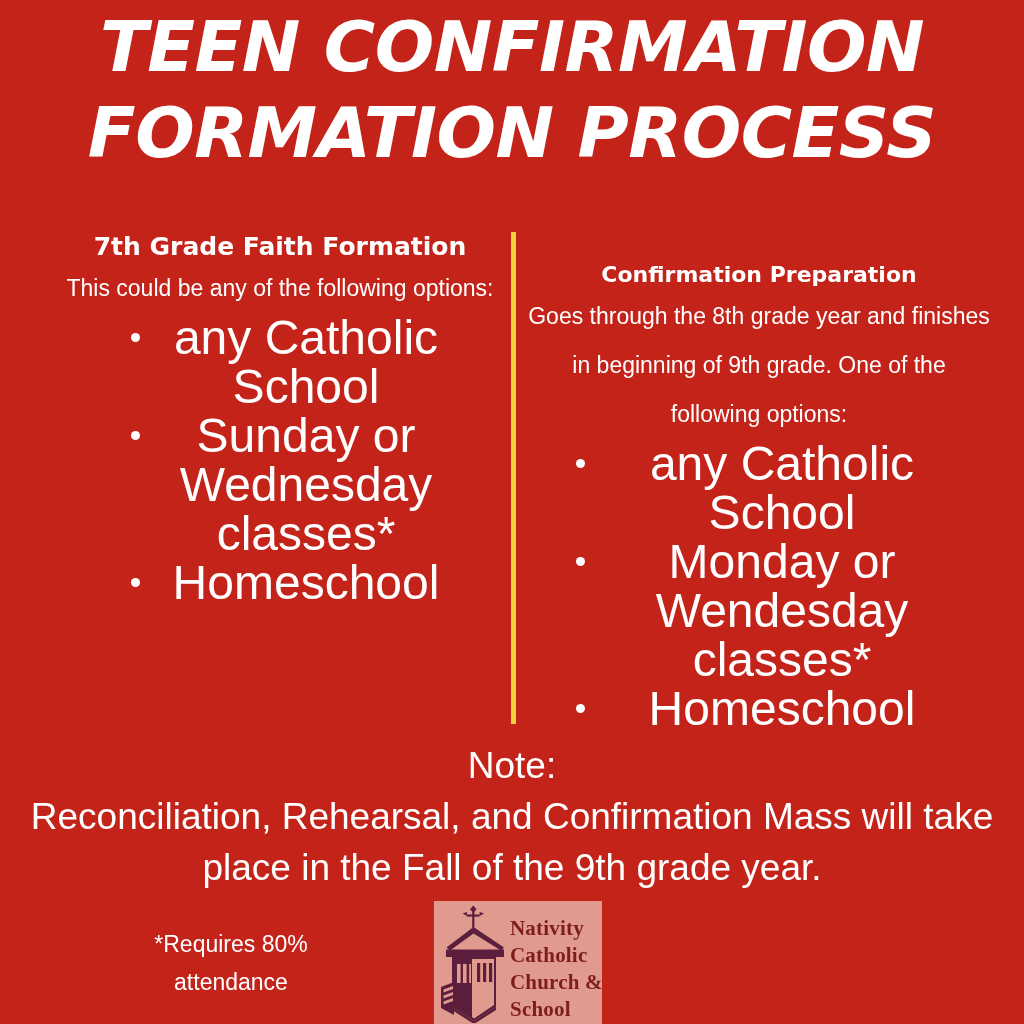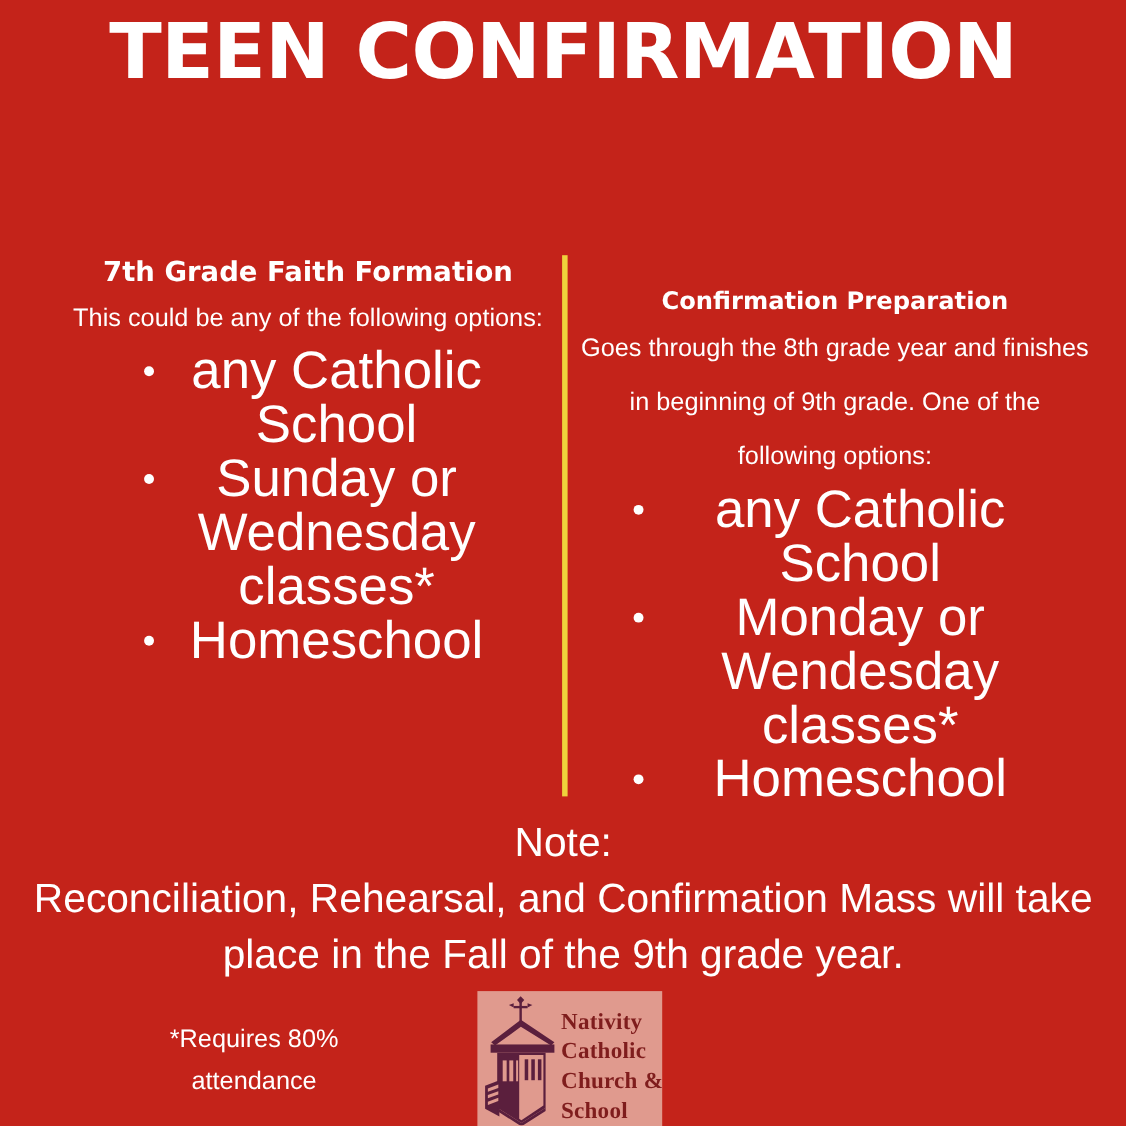--- a/index.html
+++ b/index.html
@@ -30,20 +30,21 @@
   .title-line {
     display: block;
     font-family: "DejaVu Sans", sans-serif;
     font-weight: 700;
     font-size: 70px;
     line-height: 86px;
     letter-spacing: -0.5px;
     text-transform: uppercase;
     color: #ffffff;
     white-space: nowrap;
+    font-style: italic;
   }
 
   
   .columns {
     position: absolute;
     top: 232px;
     left: 0;
     width: 1024px;
     height: 492px;
   }
@@ -165,20 +166,21 @@
   }
   .logo-text span { display: block; white-space: nowrap; }
 </style>
 </head>
 <body>
 
 <div id="poster">
 
   <div class="title-block">
     <span class="title-line">TEEN CONFIRMATION</span>
+    <span class="title-line">FORMATION PROCESS</span>
   </div>
 
   <div class="columns">
 
     <div class="divider"></div>
 
     <div class="col col-left">
       <div class="col-head">7th Grade Faith Formation</div>
       <div class="col-body">
         <p>This could be any of the following options:</p>

